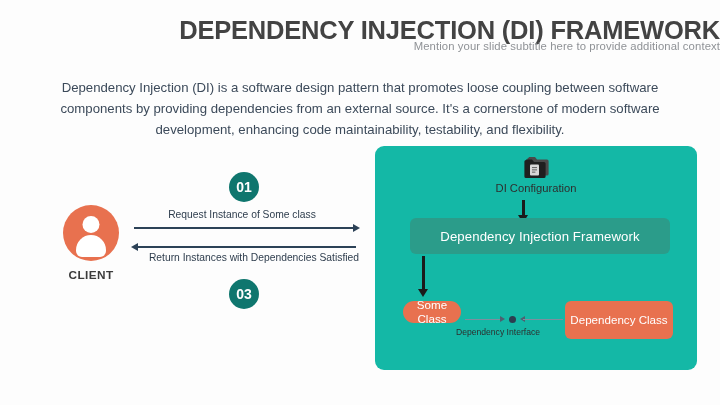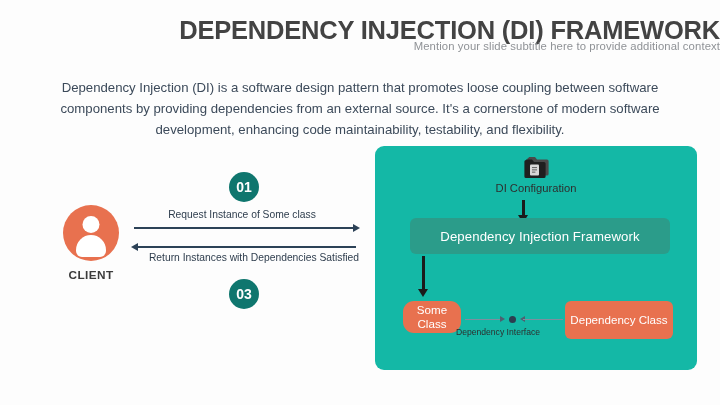--- a/index.html
+++ b/index.html
@@ -217,21 +217,21 @@
     background: #e8714f;
     border-radius: 6px;
     color: #ffffff;
     font-size: 11.6px;
     line-height: 1.22;
     display: flex;
     align-items: center;
     justify-content: center;
     text-align: center;
   }
-  #some-class-box { left: 28px; top: 155px; width: 58px; height: 32px; border-radius: 11px; }
+  #some-class-box { left: 28px; top: 155px; width: 58px; height: 22px; border-radius: 11px; }
   #dependency-class-box { left: 190px; top: 155px; width: 108px; height: 38px; }
 
   #dep-interface-label {
     position: absolute;
     left: 77px;
     top: 181px;
     width: 92px;
     text-align: center;
     font-size: 8.6px;
     line-height: 1.35;

